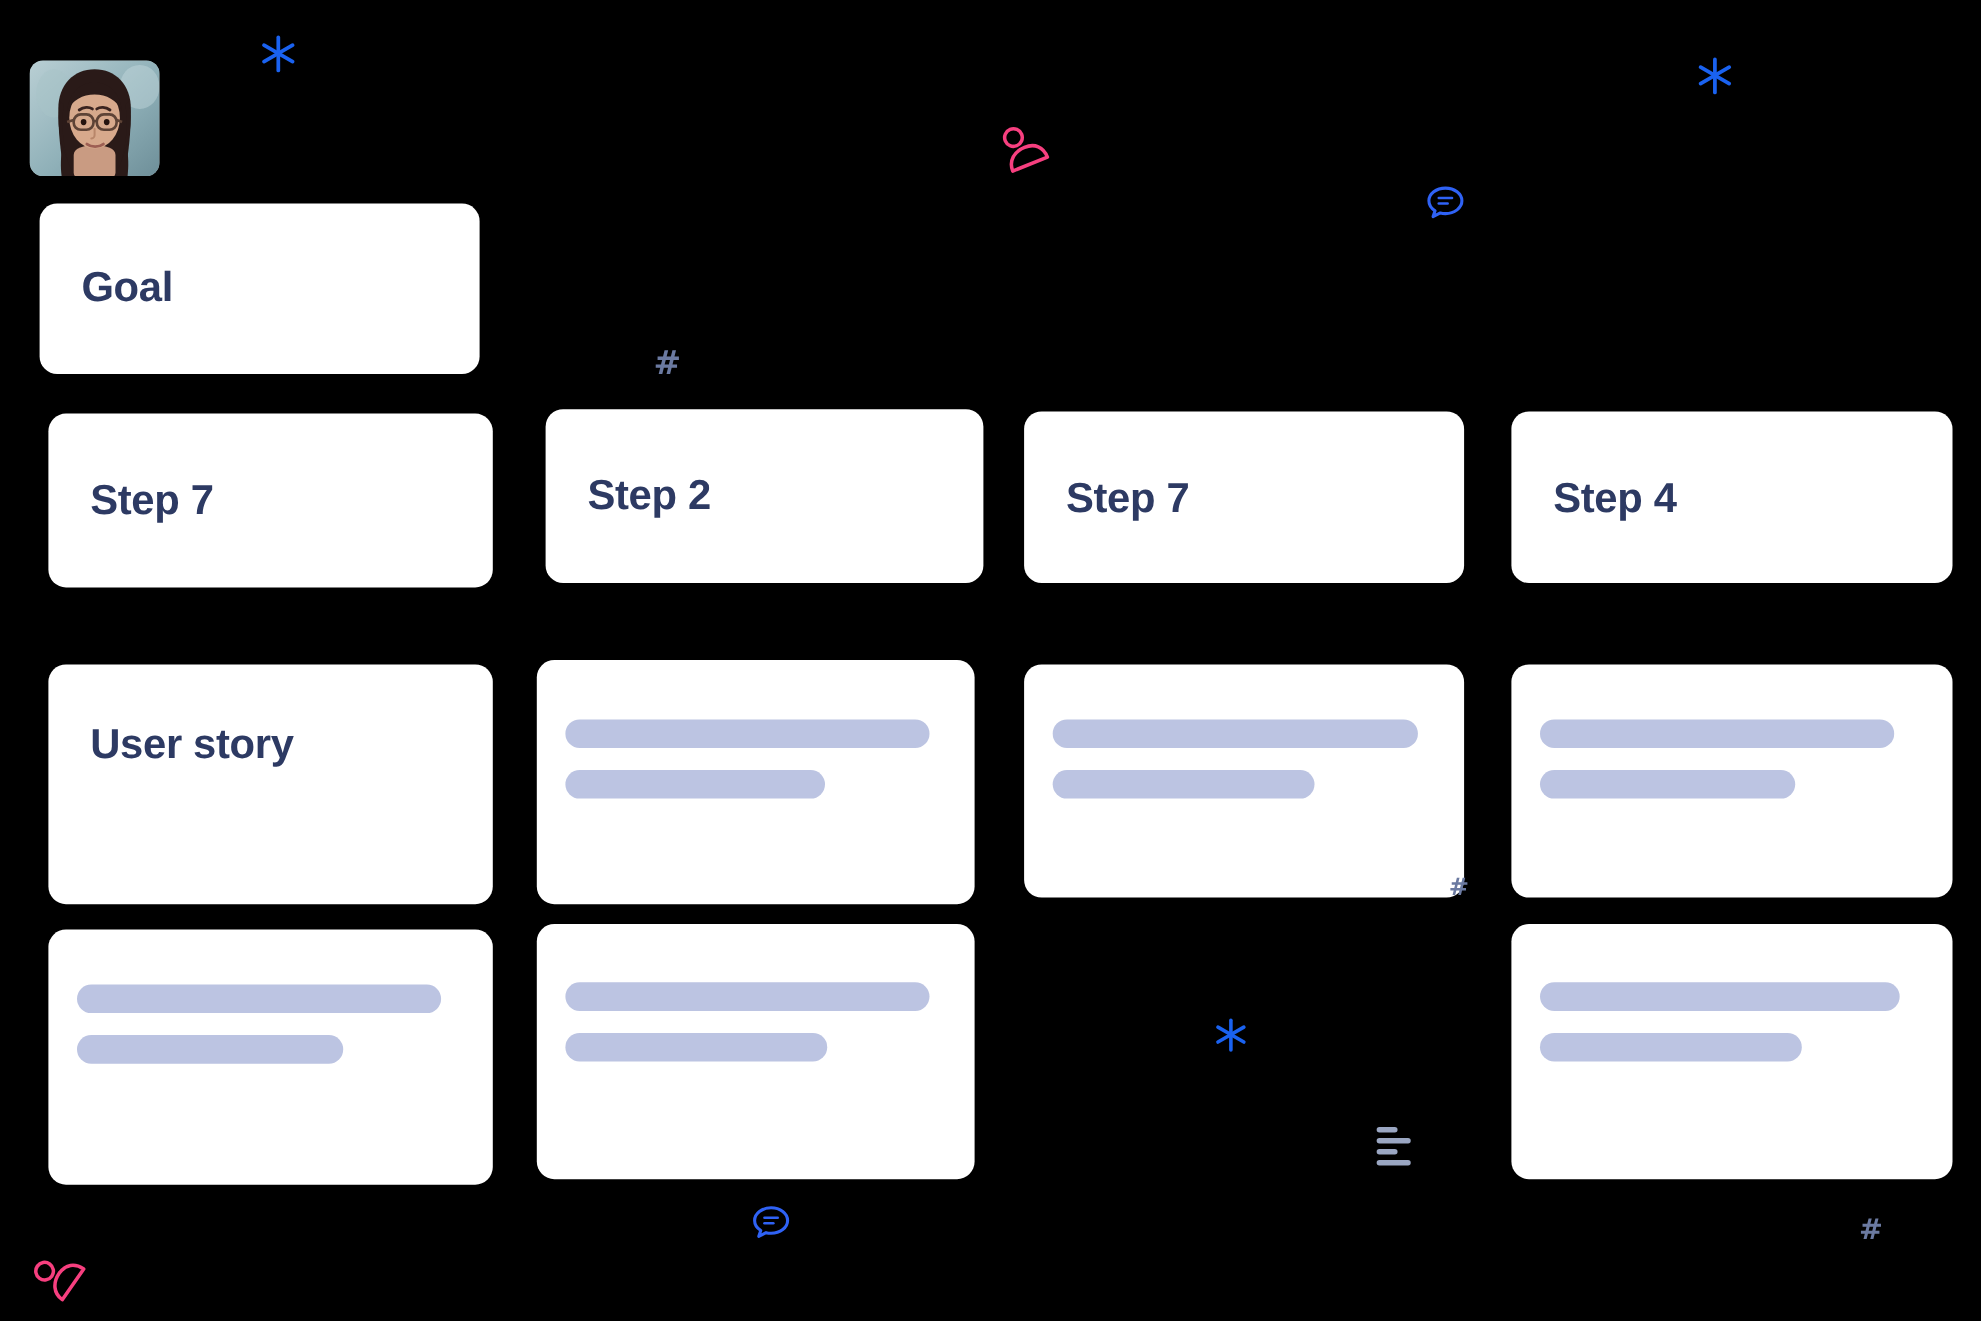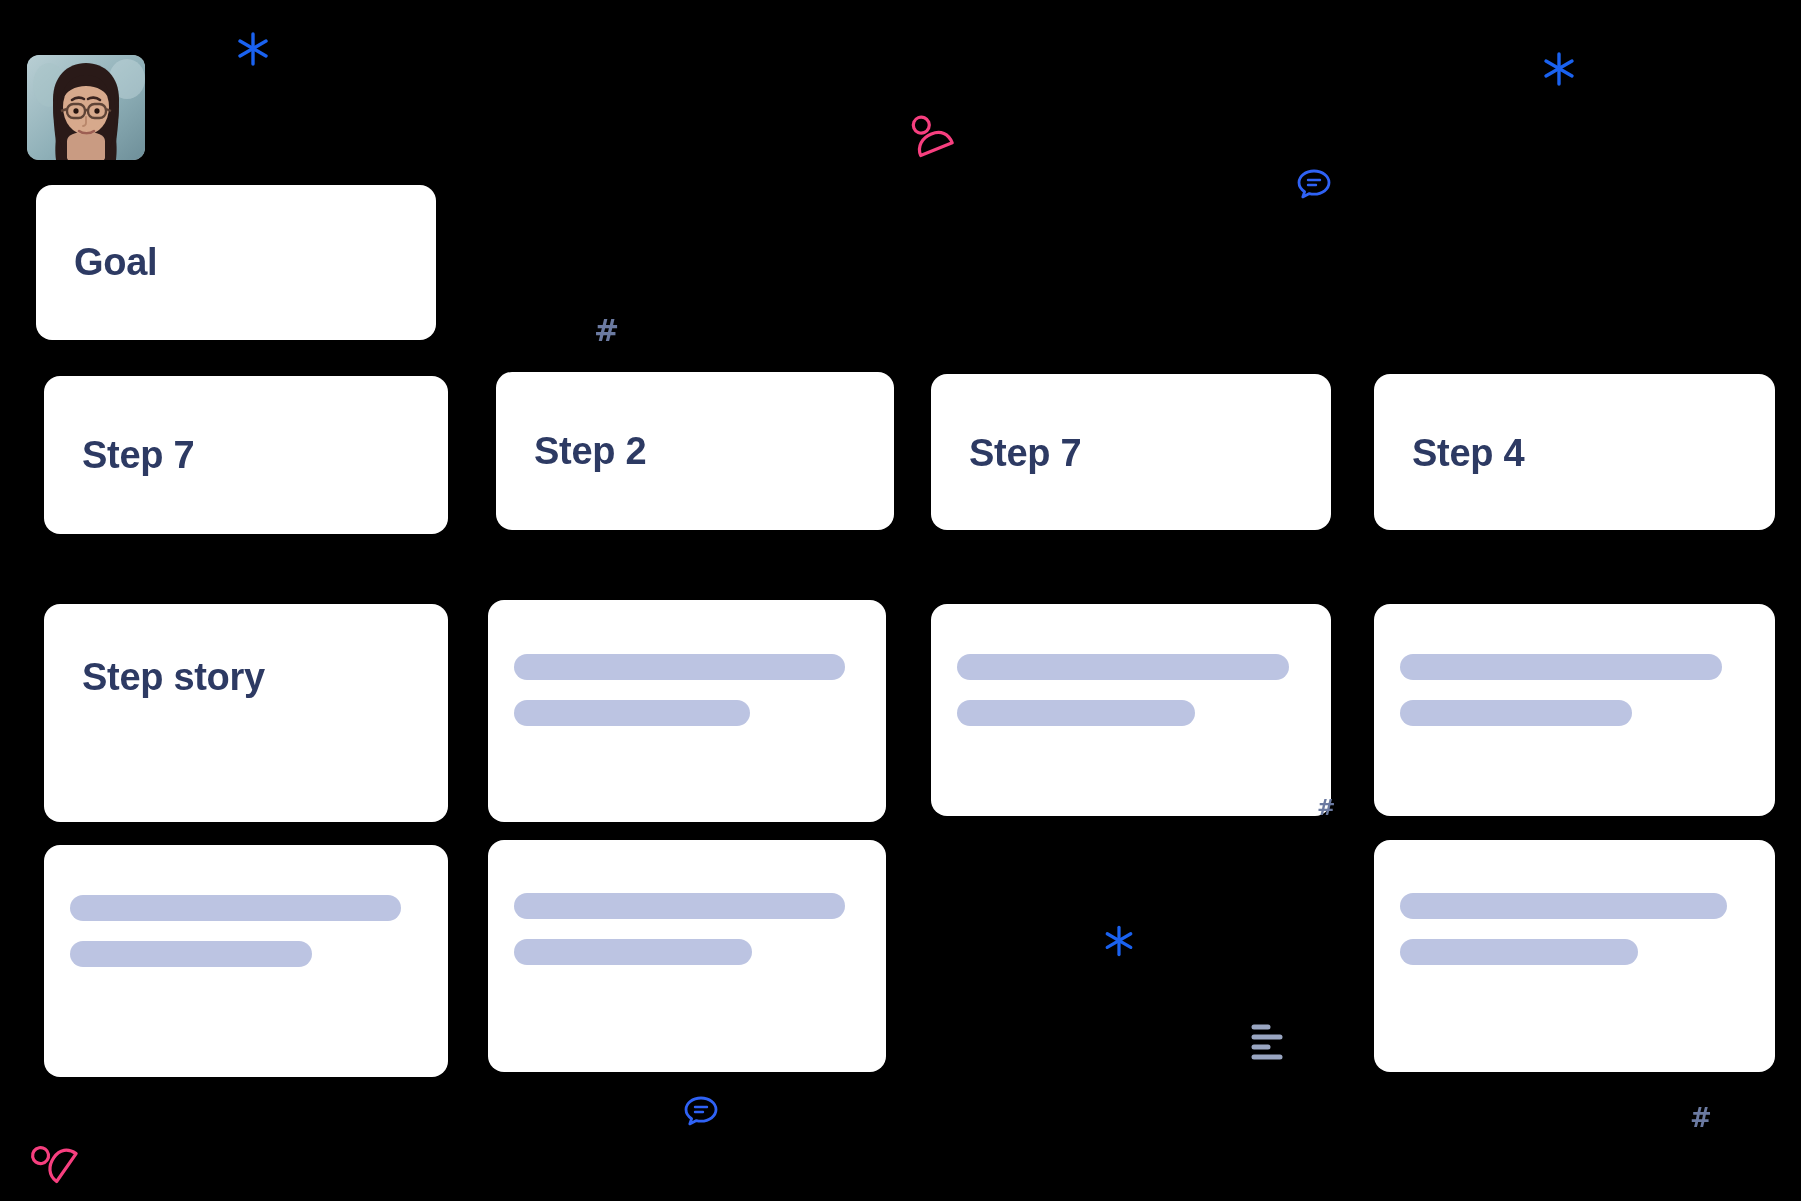--- a/index.html
+++ b/index.html
@@ -129,21 +129,21 @@
     <div class="card-title">Step 2</div>
   </div>
   <div class="card step-card" style="left:931px;top:374px;width:400px;height:156px;">
     <div class="card-title">Step 7</div>
   </div>
   <div class="card step-card" style="left:1374px;top:374px;width:401px;height:156px;text-align:center;">
     <div class="card-title">Step 4</div>
   </div>
 
   <div class="card story-card" style="left:44px;top:604px;width:404px;height:218px;">
-    <div class="card-title">Step story</div>
+    <div class="card-title">User story</div>
   </div>
 
   <div class="card" style="left:488px;top:600px;width:398px;height:222px;">
     <div class="bar" style="left:26px;top:54px;width:331px;"></div>
     <div class="bar" style="left:26px;top:100px;width:236px;"></div>
   </div>
   <div class="card" style="left:931px;top:604px;width:400px;height:212px;">
     <div class="bar" style="left:26px;top:50px;width:332px;"></div>
     <div class="bar" style="left:26px;top:96px;width:238px;"></div>
   </div>

